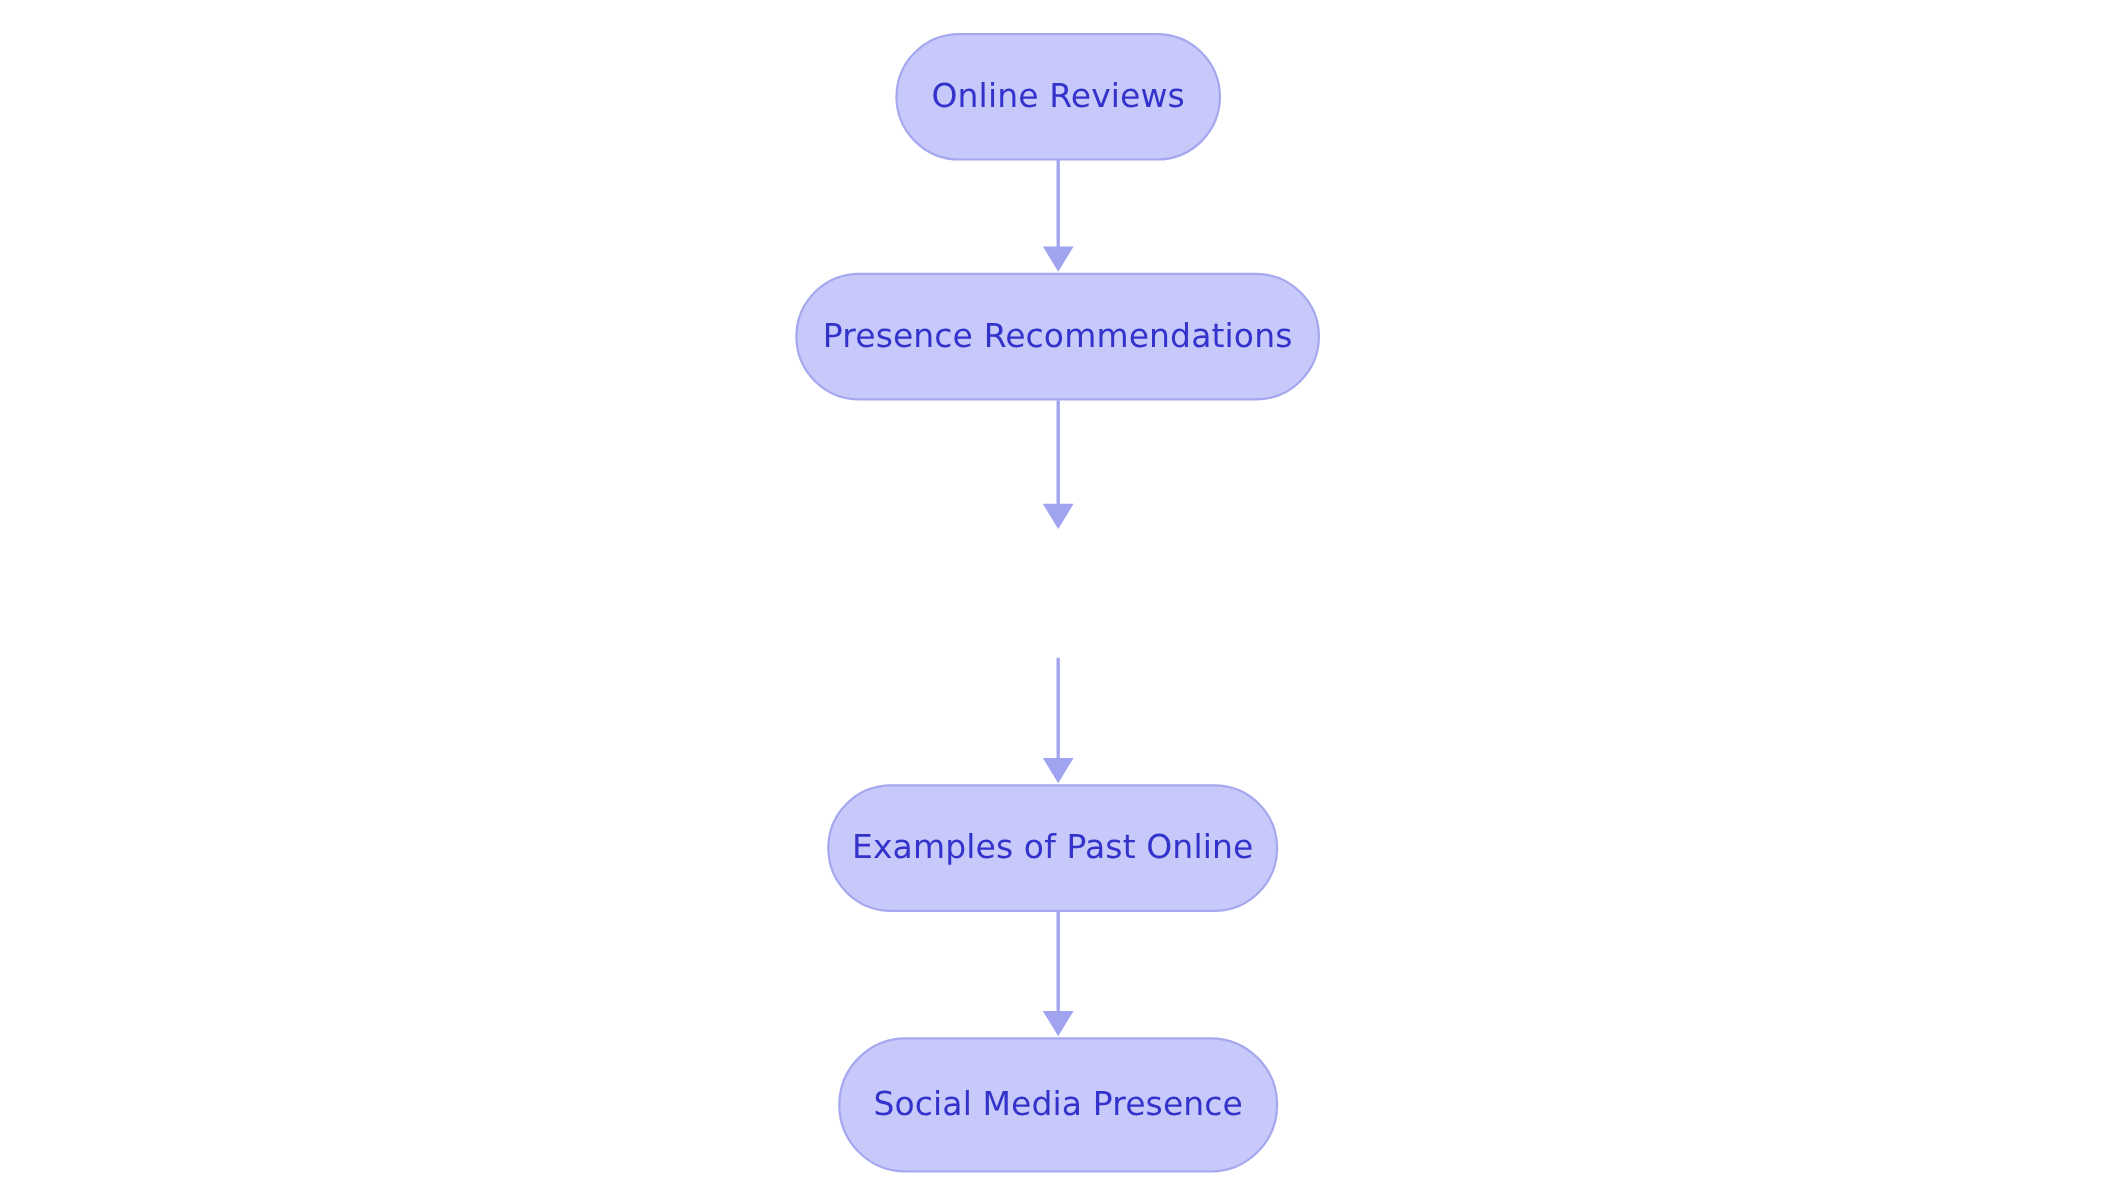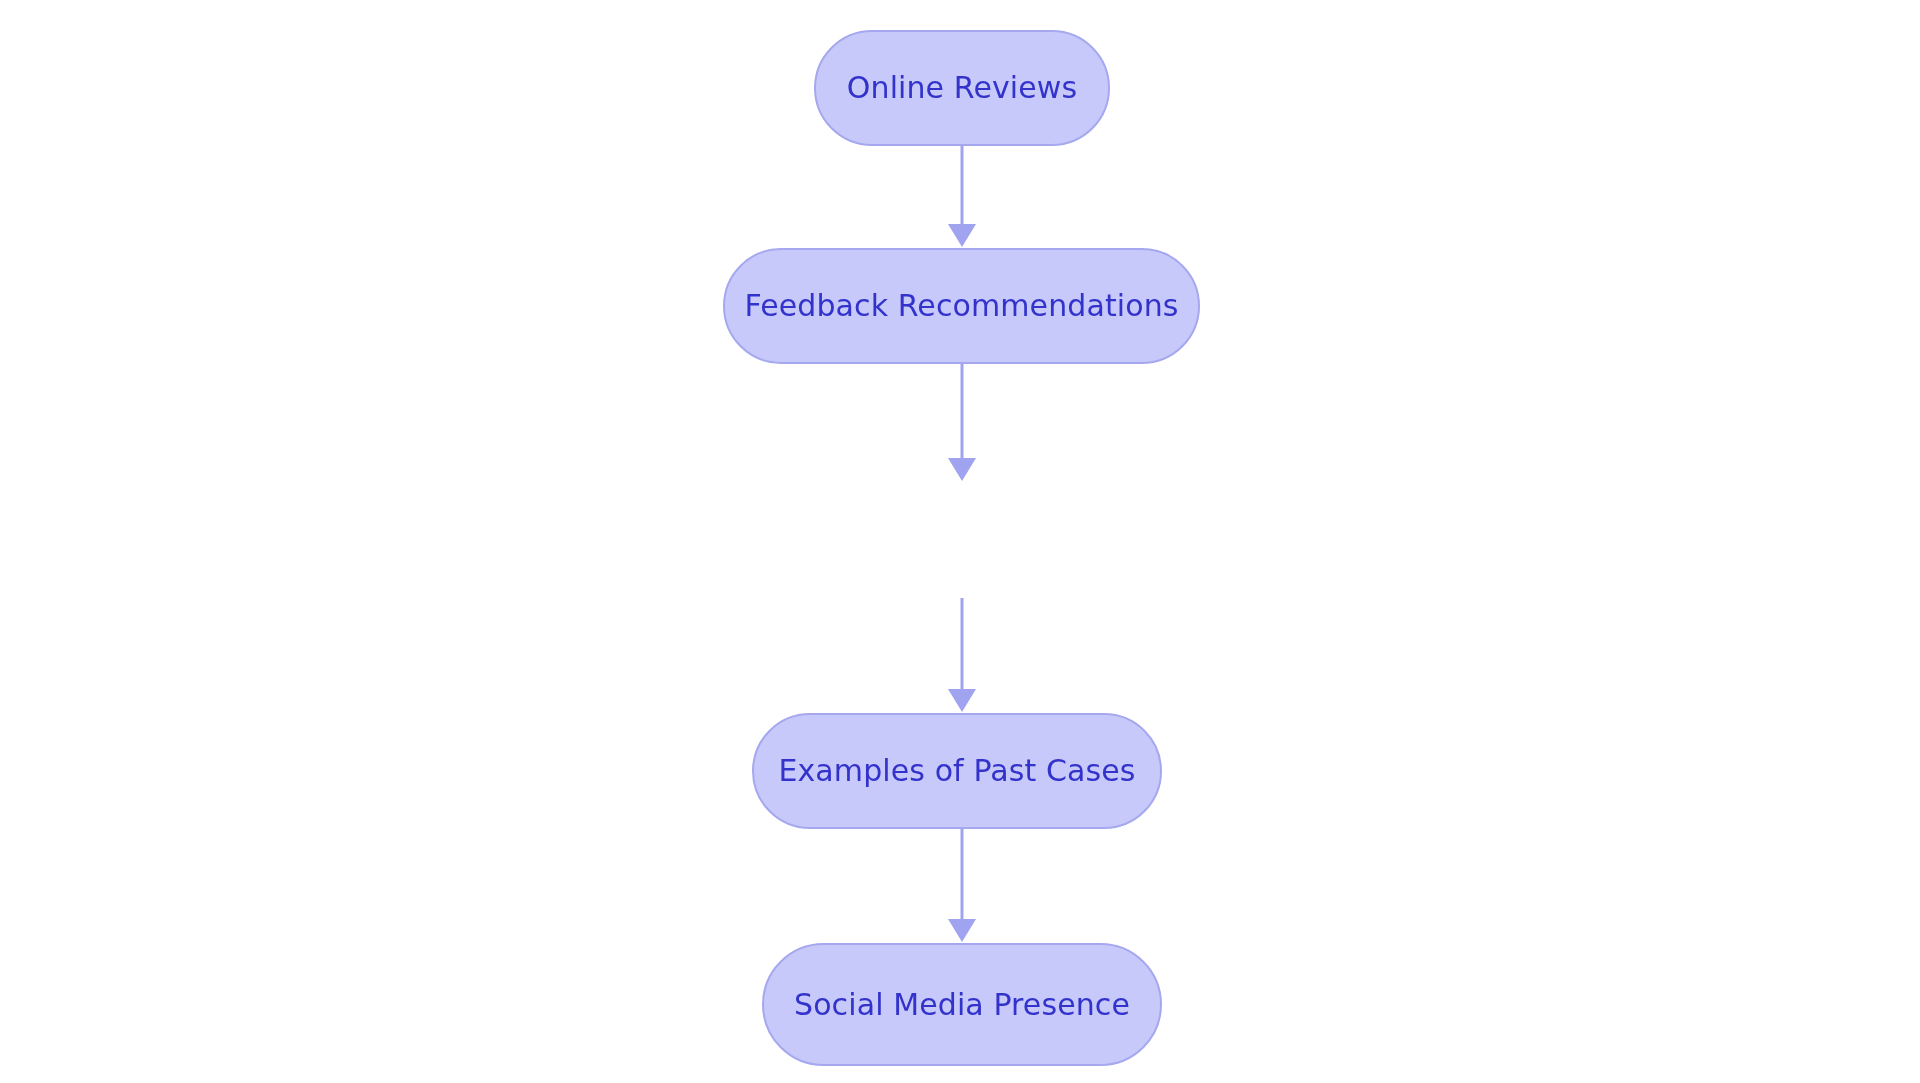--- a/index.html
+++ b/index.html
@@ -87,26 +87,26 @@
     </g>
   </svg>
 
   <div class="node-layer">
 
     <div class="node" id="node-0">
       <span class="node-label">Online Reviews</span>
     </div>
 
     <div class="node" id="node-1">
-      <span class="node-label">Feedback Recommendations</span>
+      <span class="node-label">Presence Recommendations</span>
     </div>
 
 
     <div class="node" id="node-3">
-      <span class="node-label">Examples of Past Cases</span>
+      <span class="node-label">Examples of Past Online</span>
     </div>
 
     <div class="node" id="node-4">
       <span class="node-label">Social Media Presence</span>
     </div>
 
   </div>
 </div>
 
 </body></html>

